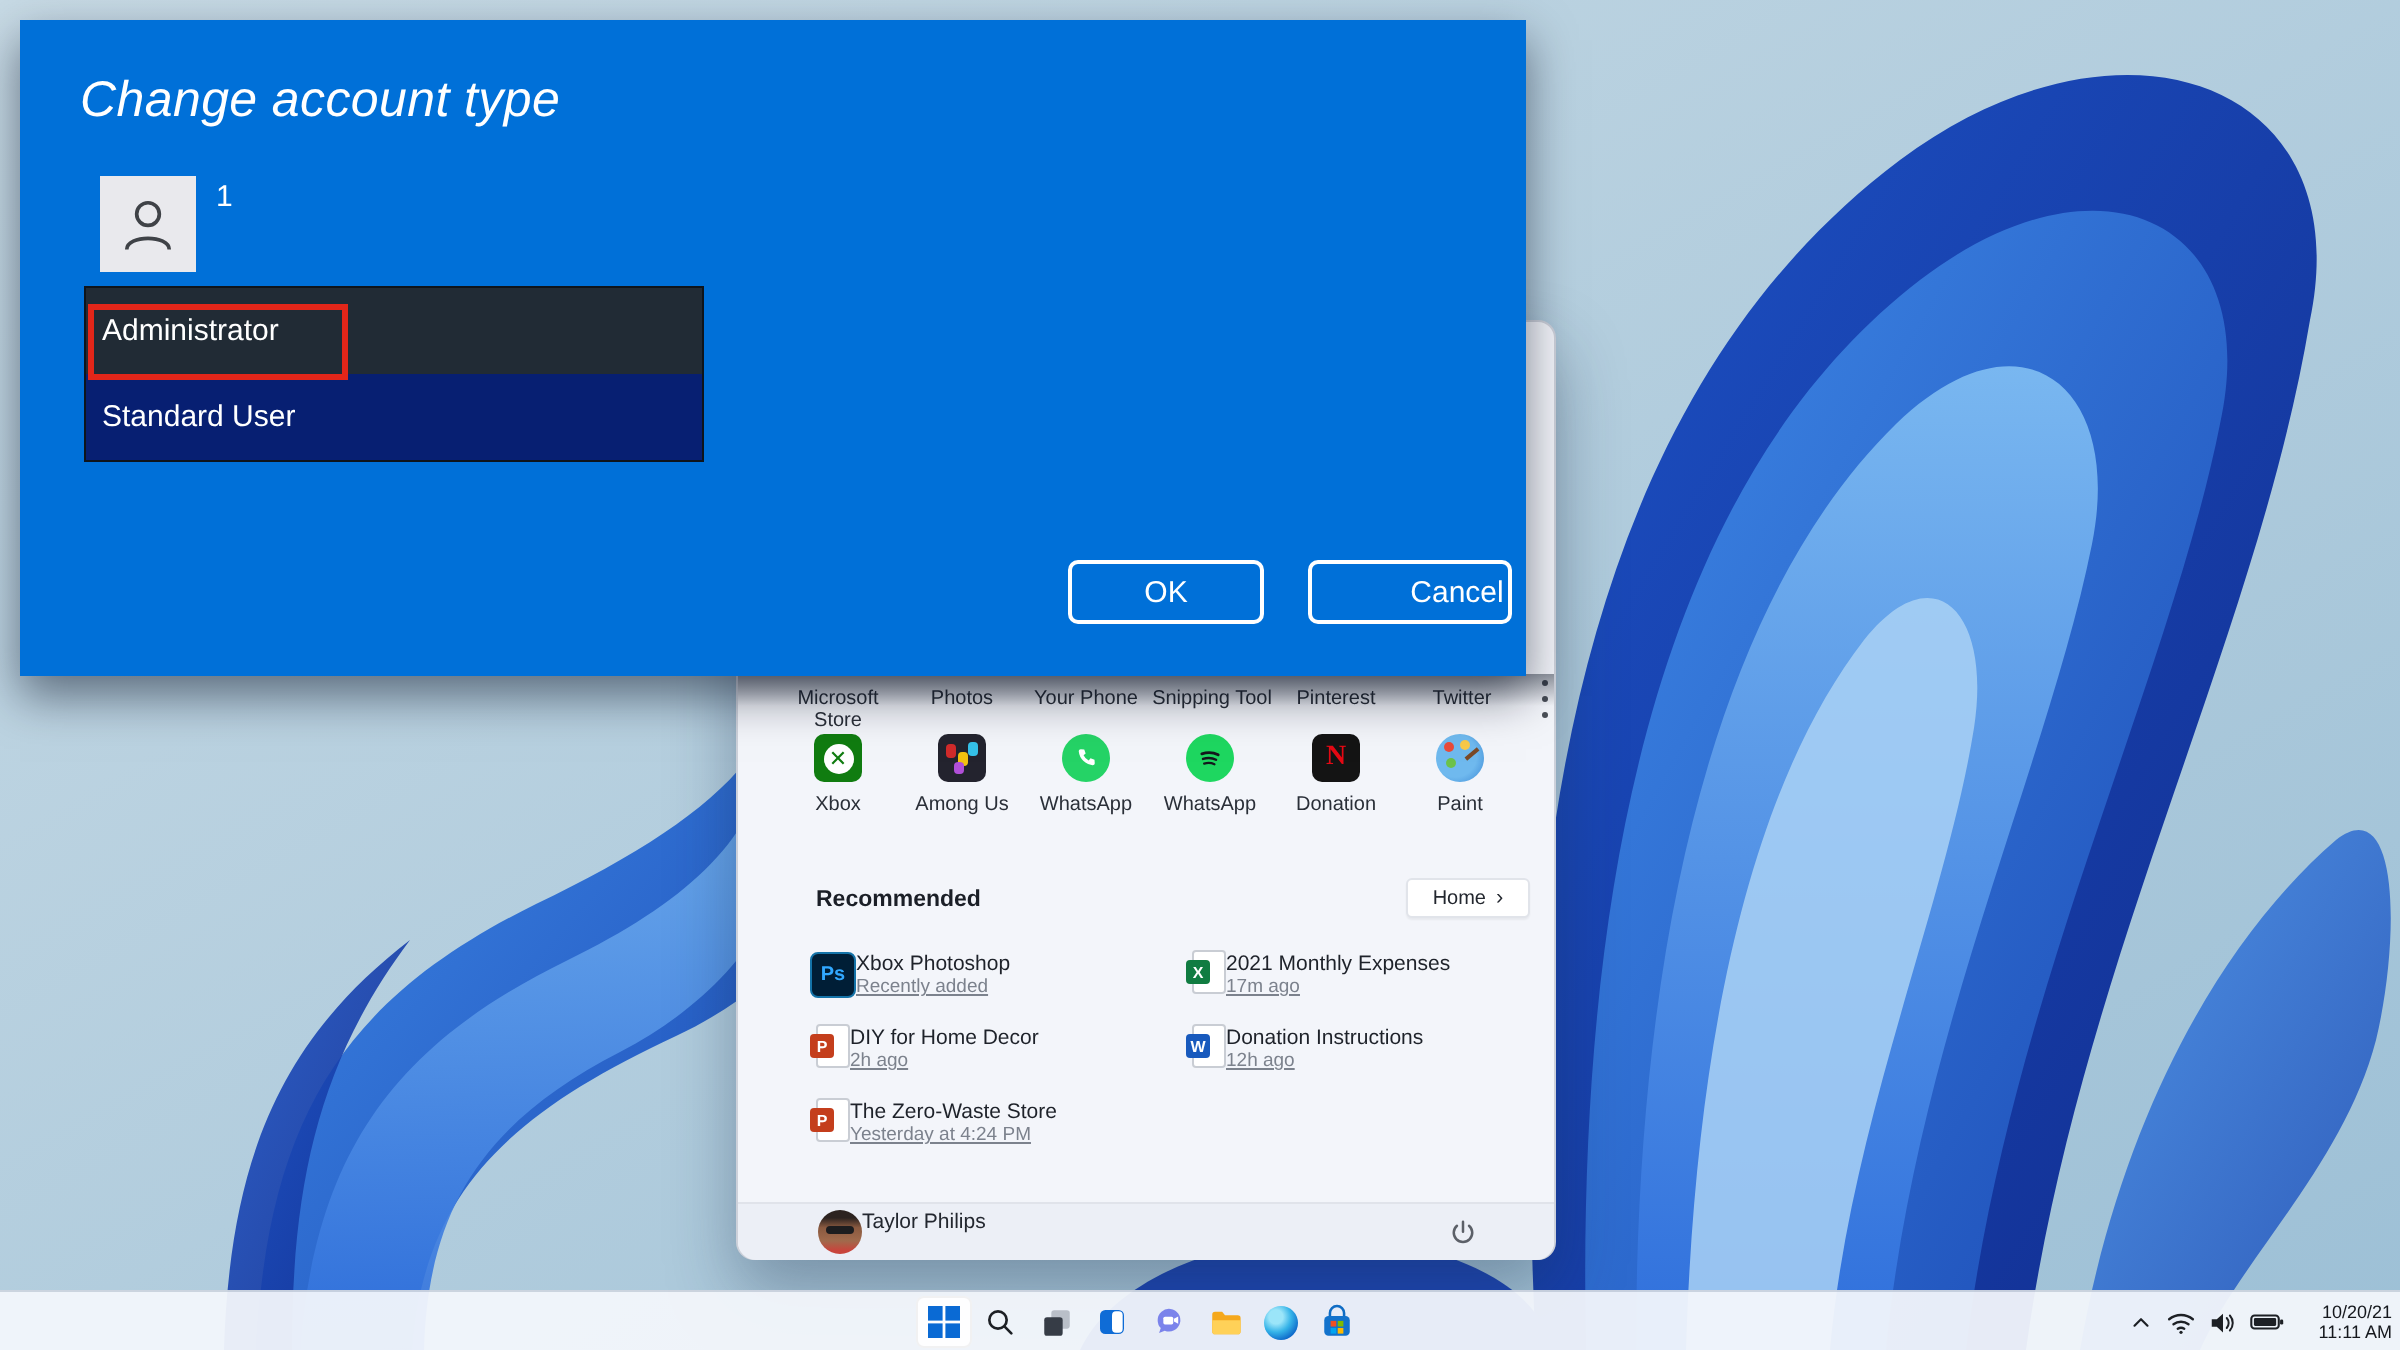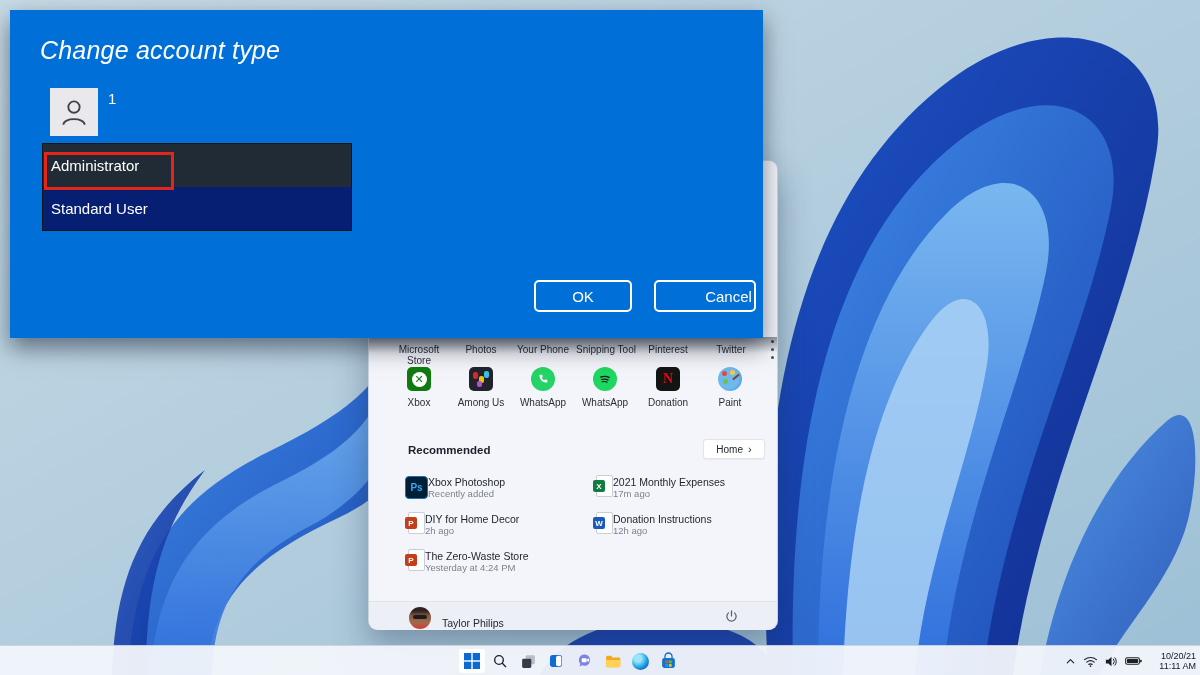--- a/index.html
+++ b/index.html
@@ -25,32 +25,32 @@
   .scroll-dots{position:absolute;left:400px;top:179px;width:6px;display:flex;flex-direction:column;gap:5px;align-items:center;}
   .scroll-dots i{width:3px;height:3px;border-radius:50%;background:#4a4f57;display:block;}
   .rec-header{position:absolute;left:39px;top:283px;font-size:11.5px;font-weight:700;color:#1b1f27;}
   .more-btn{position:absolute;left:334px;top:278px;width:60px;height:18px;background:#fff;border:1px solid #e1e4ea;
     border-radius:3px;display:flex;align-items:center;justify-content:center;gap:5px;font-size:10px;color:#23272f;
     box-shadow:0 1px 1px rgba(0,0,0,.05);cursor:default;}
   .more-btn .chev{font-size:11px;line-height:10px;color:#23272f;}
   .rec-item{position:absolute;width:186px;height:32px;display:flex;align-items:flex-start;}
   .rec-item .texts{padding-top:2px;}
   .rec-title{font-size:10.5px;color:#1e222a;line-height:12px;white-space:nowrap;}
-  .rec-sub{font-size:9.5px;color:#7c828d;line-height:12px;white-space:nowrap;}
+  .rec-sub{font-size:9.5px;color:#7c828d;line-height:12px;white-space:nowrap;text-decoration:underline;}
   .doc-ic{position:relative;width:20px;height:24px;margin-top:1px;flex:0 0 auto;}
   .doc-page{position:absolute;left:3px;top:0;width:15px;height:20px;background:#fff;border:1px solid #c9cdd4;border-radius:2px;}
   .doc-badge{position:absolute;left:0;top:5px;width:12px;height:12px;border-radius:2px;color:#fff;
     font-size:8px;font-weight:700;display:flex;align-items:center;justify-content:center;}
   .badge-excel{background:#107c41;} .badge-ppt{background:#c43e1c;} .badge-word{background:#185abd;}
   .badge-pdf{background:#d93025;width:16px;height:10px;font-size:5.5px;letter-spacing:.2px;border-radius:2px;top:7px;}
   .ps-ic{width:21px;height:21px;margin-top:2px;background:#001e36;border:1.5px solid #1473a8;border-radius:4px;
     color:#31a8ff;font-size:10px;font-weight:700;display:flex;align-items:center;justify-content:center;flex:0 0 auto;}
   .menu-footer-sep{position:absolute;left:0;top:440px;width:100%;height:1px;background:#e0e3ea;}
   .menu-footer{position:absolute;left:0;top:441px;width:100%;height:28px;background:#eceff6;border-radius:0 0 9px 9px;}
-  .user-chip{position:absolute;left:40px;top:3px;display:flex;align-items:flex-end;gap:11px;height:24px;}
+  .user-chip{position:absolute;left:40px;top:3px;display:flex;align-items:flex-start;gap:0;height:24px;}
   .avatar{width:22px;height:22px;border-radius:50%;position:relative;overflow:hidden;
     background:linear-gradient(180deg,#2c2320 18%,#8a5a40 40%,#a06a4c 70%,#c8453c 92%);}
   .avatar:before{content:"";position:absolute;left:4px;top:8px;width:14px;height:4px;border-radius:2px;background:#1d1d1f;}
   .user-name{font-size:10.5px;color:#23272f;}
   .power-btn{position:absolute;right:36px;top:4px;width:20px;height:20px;display:flex;align-items:center;justify-content:center;}
   
   #dialog{
     position:absolute;left:10px;top:10px;width:753px;height:328px;background:#0070d8;
     box-shadow:0 10px 22px rgba(0,10,30,.5);z-index:3;
   }

